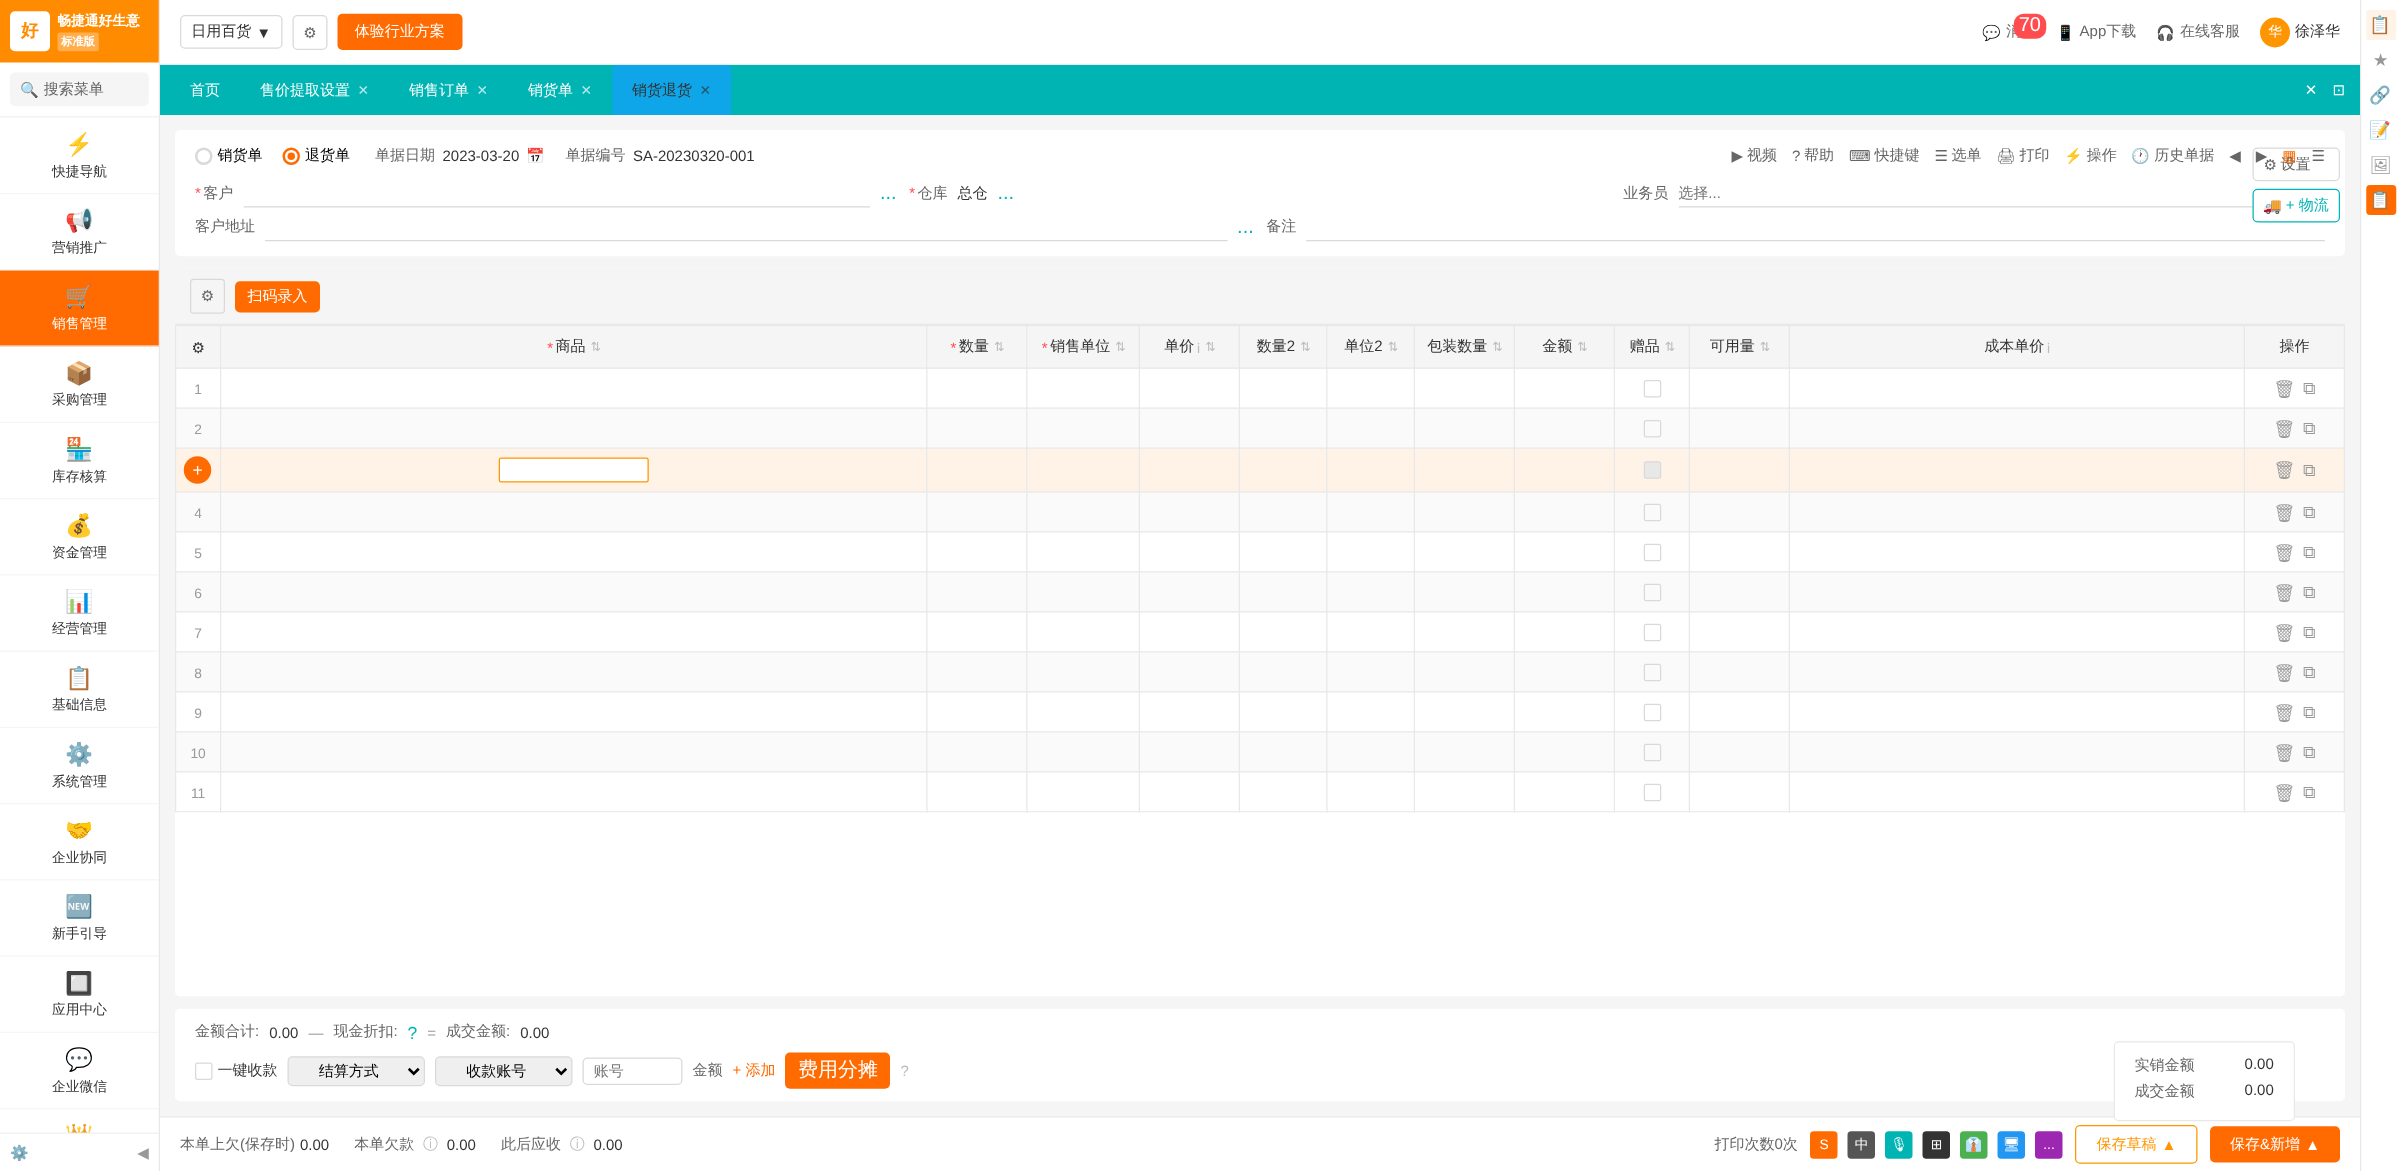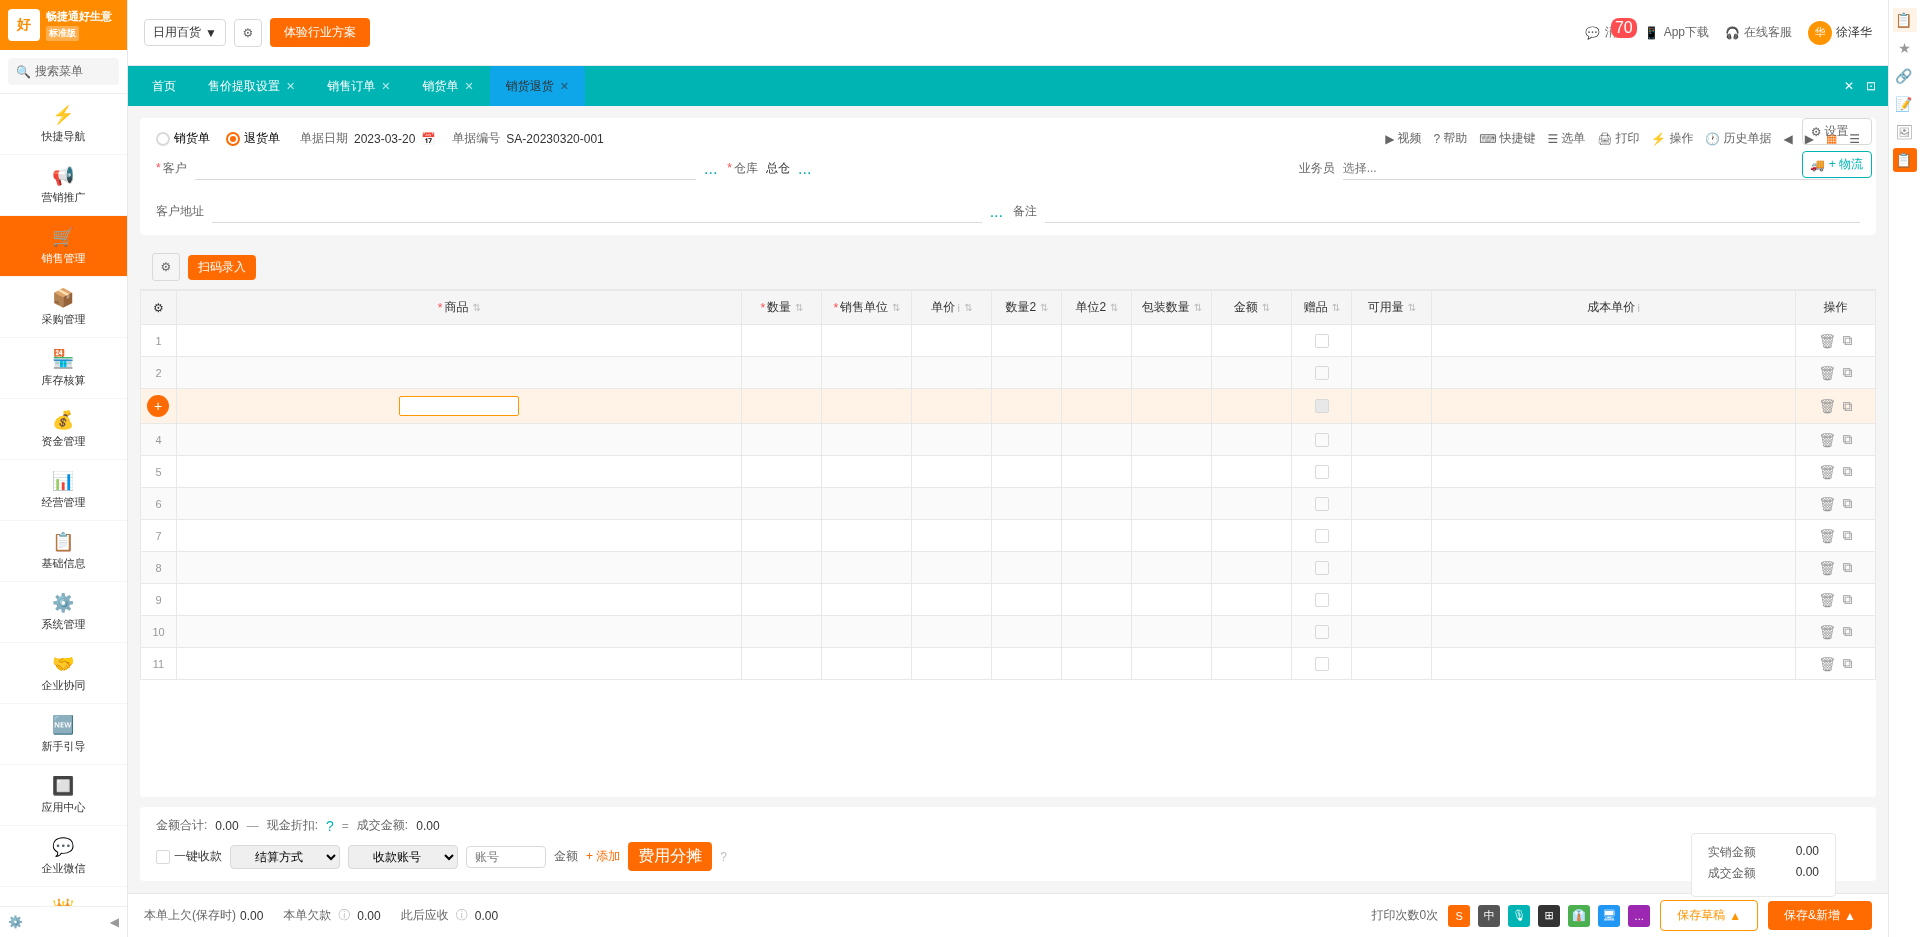--- a/index.html
+++ b/index.html
@@ -16,21 +16,21 @@
     .sidebar-item { display: flex; flex-direction: column; align-items: center; padding: 10px 8px; cursor: pointer; color: #333; border-bottom: 1px solid #f5f5f5; }
     .sidebar-item.active { background: #ff6b00; color: #fff; }
     .sidebar-item-icon { font-size: 18px; margin-bottom: 3px; }
     .sidebar-item-label { font-size: 11px; text-align: center; }
     .sidebar-footer { display: flex; align-items: center; justify-content: space-between; padding: 8px; border-top: 1px solid #f0f0f0; }
 
     
     .main { flex: 1; display: flex; flex-direction: column; overflow: hidden; }
     
     
-    .topbar { background: #fff; height: 66px; display: flex; align-items: center; padding: 0 16px; border-bottom: 1px solid #e8e8e8; gap: 12px; justify-content: space-between; flex-shrink: 0; }
+    .topbar { background: #fff; height: 52px; display: flex; align-items: center; padding: 0 16px; border-bottom: 1px solid #e8e8e8; gap: 12px; justify-content: space-between; flex-shrink: 0; }
     .topbar-left { display: flex; align-items: center; gap: 8px; }
     .topbar-select { display: flex; align-items: center; gap: 4px; border: 1px solid #d9d9d9; border-radius: 4px; padding: 4px 8px; cursor: pointer; color: #333; }
     .gear-btn { width: 28px; height: 28px; border: 1px solid #d9d9d9; border-radius: 4px; display: flex; align-items: center; justify-content: center; cursor: pointer; color: #666; }
     .experience-btn { background: #ff6b00; color: #fff; border: none; border-radius: 4px; padding: 6px 14px; cursor: pointer; font-size: 12px; }
     .topbar-right { display: flex; align-items: center; gap: 16px; }
     .topbar-msg { display: flex; align-items: center; gap: 4px; cursor: pointer; color: #666; position: relative; }
     .msg-badge { background: #ff4d4f; color: #fff; font-size: 16px; border-radius: 8px; padding: 1px 4px; position: absolute; top: -6px; right: -8px; }
     .topbar-app { display: flex; align-items: center; gap: 4px; cursor: pointer; color: #666; }
     .topbar-service { display: flex; align-items: center; gap: 4px; cursor: pointer; color: #666; }
     .topbar-user { display: flex; align-items: center; gap: 4px; cursor: pointer; color: #333; }
@@ -333,21 +333,21 @@
             <span>🕐</span>
             <span>历史单据</span>
           </span>
           <span class="form-action-btn">◀</span>
           <span class="form-action-btn">▶</span>
           <span class="form-action-btn" style="color:#ff6b00;">▦</span>
           <span class="form-action-btn">☰</span>
         </div>
       </div>
 
-      <div style="display:grid;grid-template-columns:1fr 1fr 1fr;gap:10px;margin-bottom:20px;">
+      <div style="display:grid;grid-template-columns:1fr 1fr 1fr;gap:10px;margin-bottom:4px;">
         <div class="form-field">
           <label class="required">客户</label>
           <input class="form-input" style="flex: 1 1 0%;">
           <span class="form-input-dots">...</span>
         </div>
         <div class="form-field">
           <label class="required">仓库</label>
           <span style="color:#333;">总仓</span>
           <span class="form-input-dots">...</span>
         </div>

